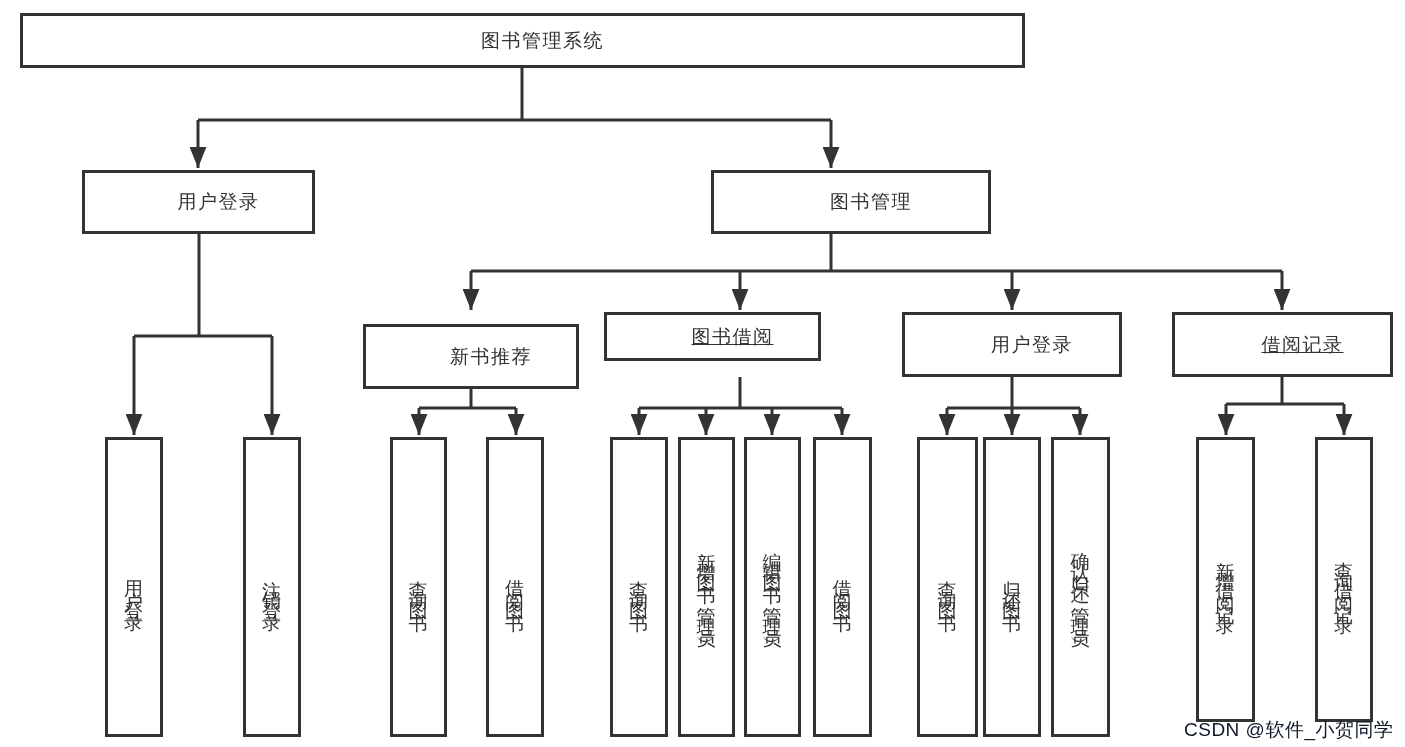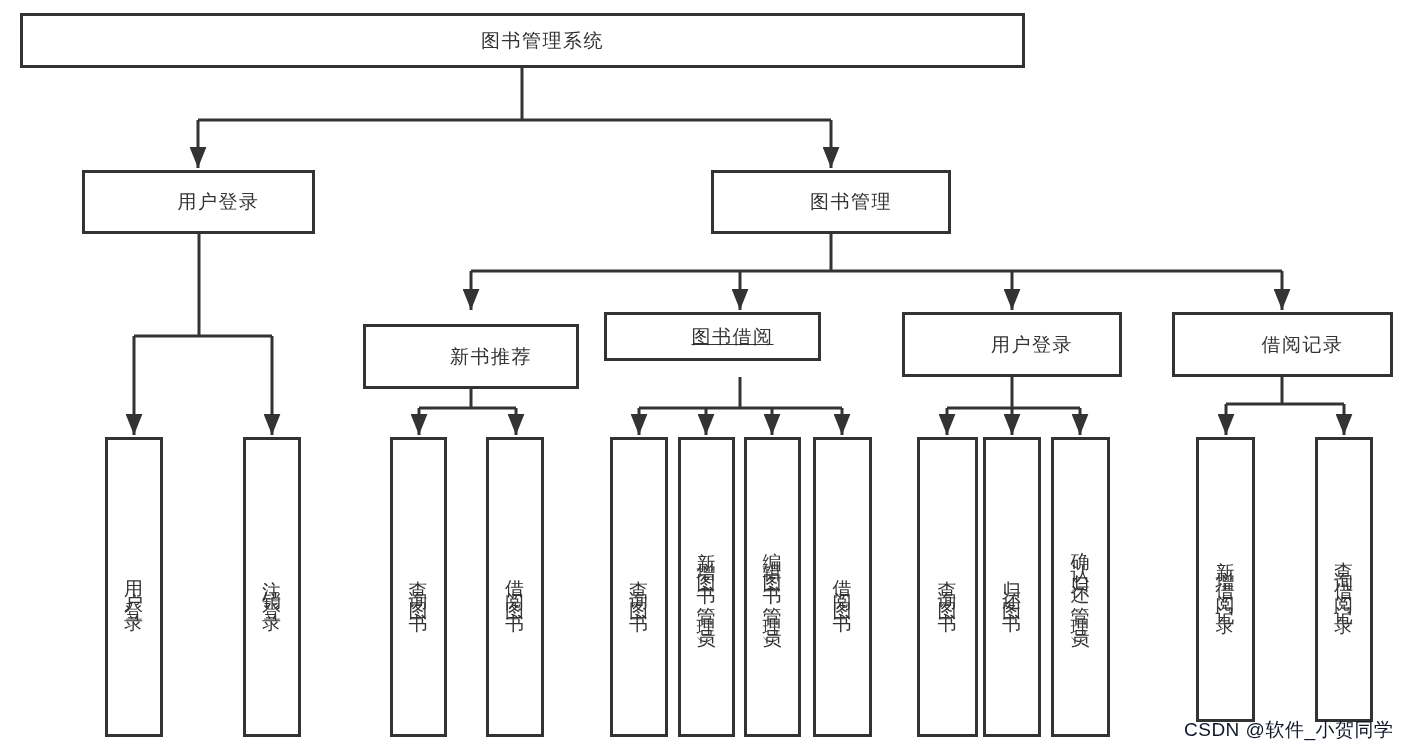--- a/index.html
+++ b/index.html
@@ -34,25 +34,25 @@
   }
   .vnode .vtext{
     writing-mode:vertical-rl;
     text-orientation:mixed;
     letter-spacing:0.58em;
     line-height:1;
   }
   
   .n-root{left:20px;top:13px;width:1005px;height:55px;}
   .n-user-login{left:82px;top:170px;width:233px;height:64px;}
-  .n-book-mgmt{left:711px;top:170px;width:240px;height:64px;}
+  .n-book-mgmt{left:711px;top:170px;width:280px;height:64px;}
   .n-new-rec{left:363px;top:324px;width:216px;height:65px;}
   .n-borrow{left:604px;top:312px;width:217px;height:49px;text-decoration:underline;}
   .n-current{left:902px;top:312px;width:220px;height:65px;}
-  .n-records{left:1172px;top:312px;width:221px;height:65px;}
+  .n-records{left:1172px;top:312px;width:221px;height:65px;text-decoration:underline;}
   .lf0{left:105px;top:437px;width:58px;height:300px;}
   .lf1{left:243px;top:437px;width:58px;height:300px;}
   .lf2{left:390px;top:437px;width:57px;height:300px;}
   .lf3{left:486px;top:437px;width:58px;height:300px;}
   .lf4{left:610px;top:437px;width:58px;height:300px;}
   .lf5{left:678px;top:437px;width:57px;height:300px;}
   .lf6{left:744px;top:437px;width:57px;height:300px;}
   .lf7{left:813px;top:437px;width:59px;height:300px;}
   .lf8{left:917px;top:437px;width:61px;height:300px;}
   .lf9{left:983px;top:437px;width:58px;height:300px;}

